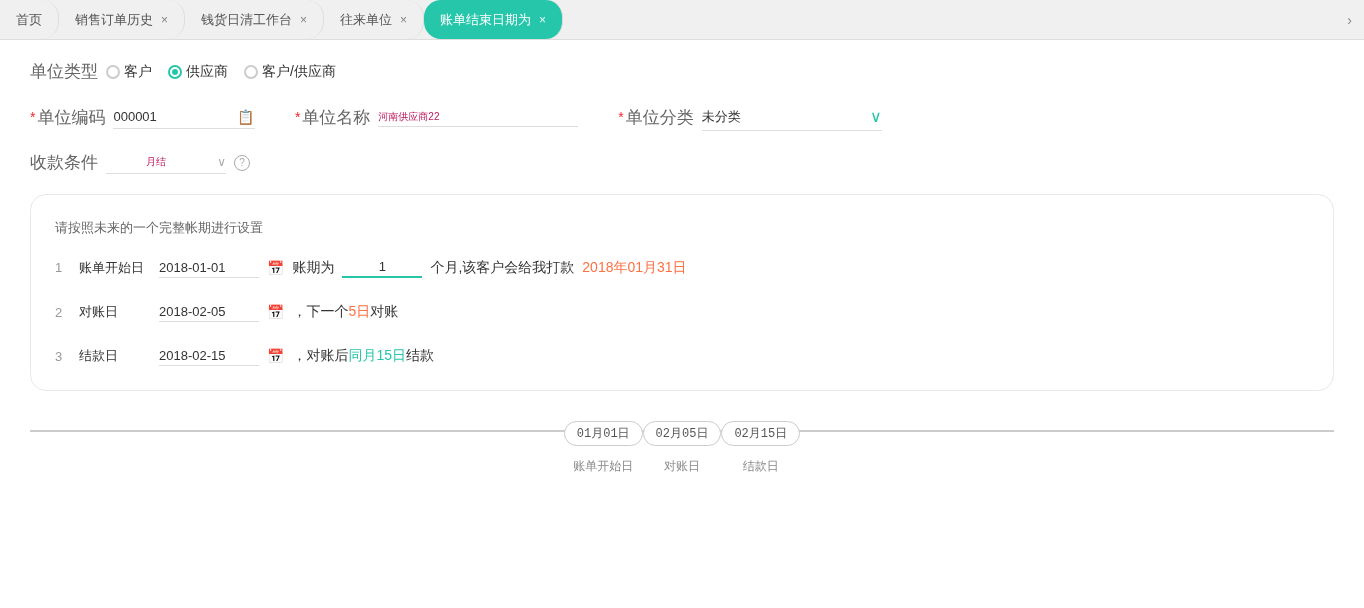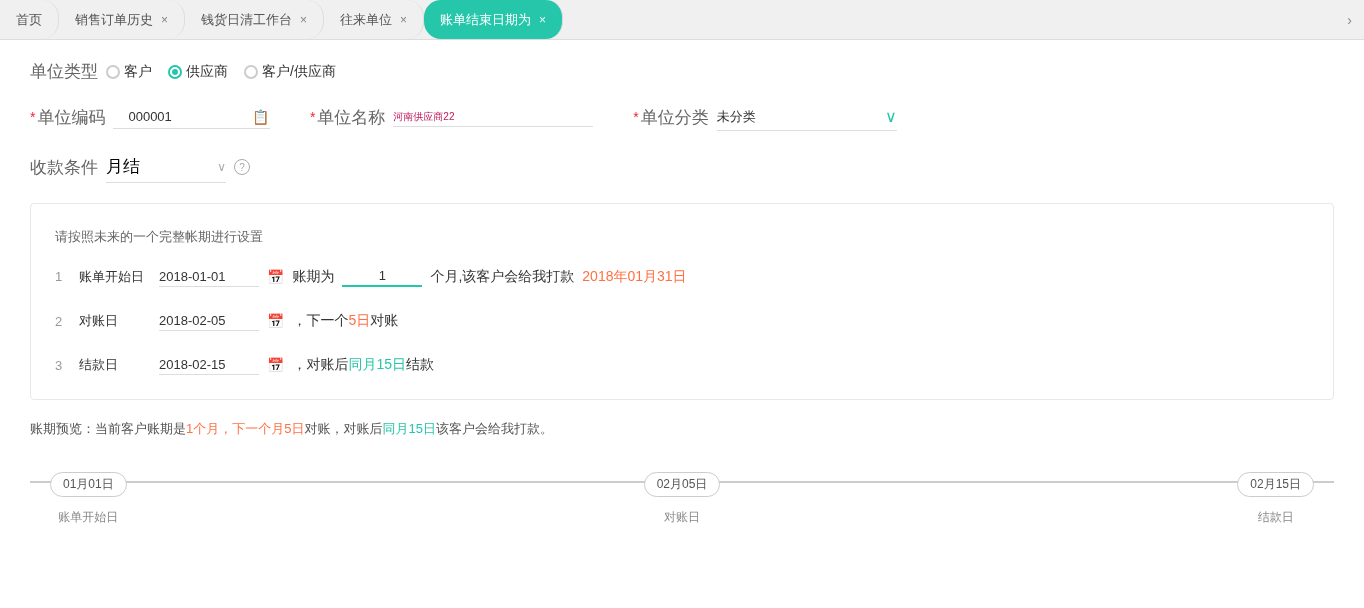--- a/index.html
+++ b/index.html
@@ -141,23 +141,24 @@
     
     .select-field {
       display: flex;
       align-items: center;
       border-bottom: 1px solid #ddd;
       padding: 4px 0;
       cursor: pointer;
       min-width: 120px;
     }
     .select-value {
-      color: #000000;
-      font-size: 17px;
+      color: #be185d;
+      font-size: 10px;
       flex: 1;
+      margin-left: 40px;
     }
     .select-arrow {
       color: #aaa;
       font-size: 12px;
       margin-left: 8px;
     }
 
     
     .help-icon {
       width: 16px;
@@ -169,21 +170,21 @@
       align-items: center;
       justify-content: center;
       font-size: 10px;
       cursor: pointer;
       margin-left: 8px;
     }
 
     
     .section-card {
       border: 1px solid #e8e8e8;
-      border-radius: 4px;
+      border-radius: 16px;
       padding: 24px;
       margin-bottom: 20px;
     }
     .section-hint {
       font-size: 13px;
       color: #666;
       margin-bottom: 20px;
     }
 
     
@@ -251,22 +252,23 @@
     .timeline {
       display: flex;
       align-items: flex-start;
       position: relative;
       padding: 10px 20px;
     }
     .timeline-items {
       display: flex;
       align-items: flex-start;
       width: 100%;
-      justify-content: space-between;
+      justify-content: center;
       position: relative;
+      font-family: Liberation Mono, monospace;
     }
     .timeline-node {
       display: flex;
       flex-direction: column;
       align-items: center;
     }
     .timeline-date-badge {
       border: 1px solid #ccc;
       border-radius: 20px;
       padding: 3px 12px;
@@ -350,21 +352,21 @@
       </div>
     </div>
   </div>
 
   <div class="form-row">
 
     <div class="form-group">
       <span class="required-star">*</span>
       <span class="form-label">单位编码</span>
       <div class="input-with-icon">
-        <input type="text" class="input-field" value="000001" style="width: 120px; border-bottom: none; margin-left: 15px;">
+        <input type="text" class="input-field" value="000001" style="width: 120px; border-bottom: none;">
         <span class="input-icon">📋</span>
       </div>
     </div>
 
     <div class="form-group">
       <span class="required-star">*</span>
       <span class="form-label">单位名称</span>
       <input type="text" class="input-field" value="河南供应商22" style="width: 200px;">
     </div>
 
@@ -419,23 +421,20 @@
       <span class="setting-index">3</span>
       <span class="setting-label">结款日</span>
       <div class="setting-value">
         <input type="text" class="date-input" value="2018-02-15" style="">
         <span class="cal-icon">📅</span>
         <span class="setting-desc">，对账后<span class="highlight-teal">同月15日</span>结款</span>
       </div>
     </div>
   </div>
 
-  <div class="preview-text">
-    <span>账期预览：当前客户账期是</span><span class="highlight-orange">1个月，</span><span class="highlight-orange">下一个月5日</span><span>对账，对账后</span><span class="highlight-teal">同月15日</span><span>该客户会给我打款。</span>
-  </div>
 
   <div class="timeline">
     <div style="position:absolute; top:19px; left:0; right:0; height:2px; background:#ccc;"></div>
     <div class="timeline-items">
       <div class="timeline-node">
         <div class="timeline-date-badge">01月01日</div>
         <span class="timeline-label">账单开始日</span>
       </div>
       <div class="timeline-node">
         <div class="timeline-date-badge">02月05日</div>

